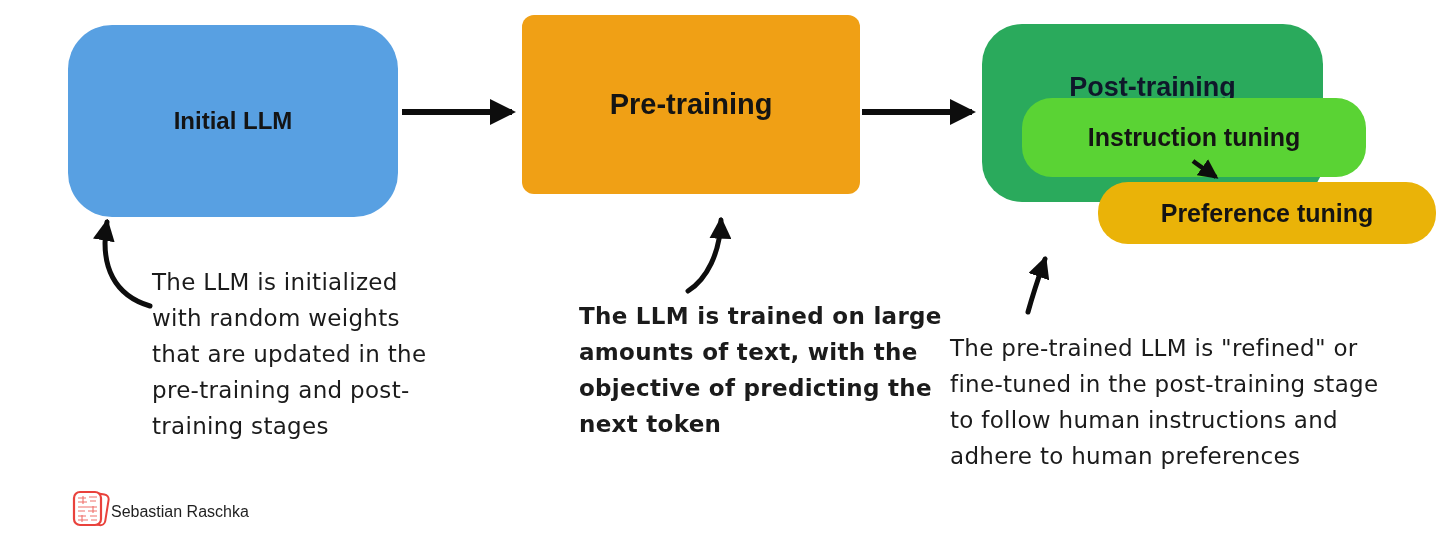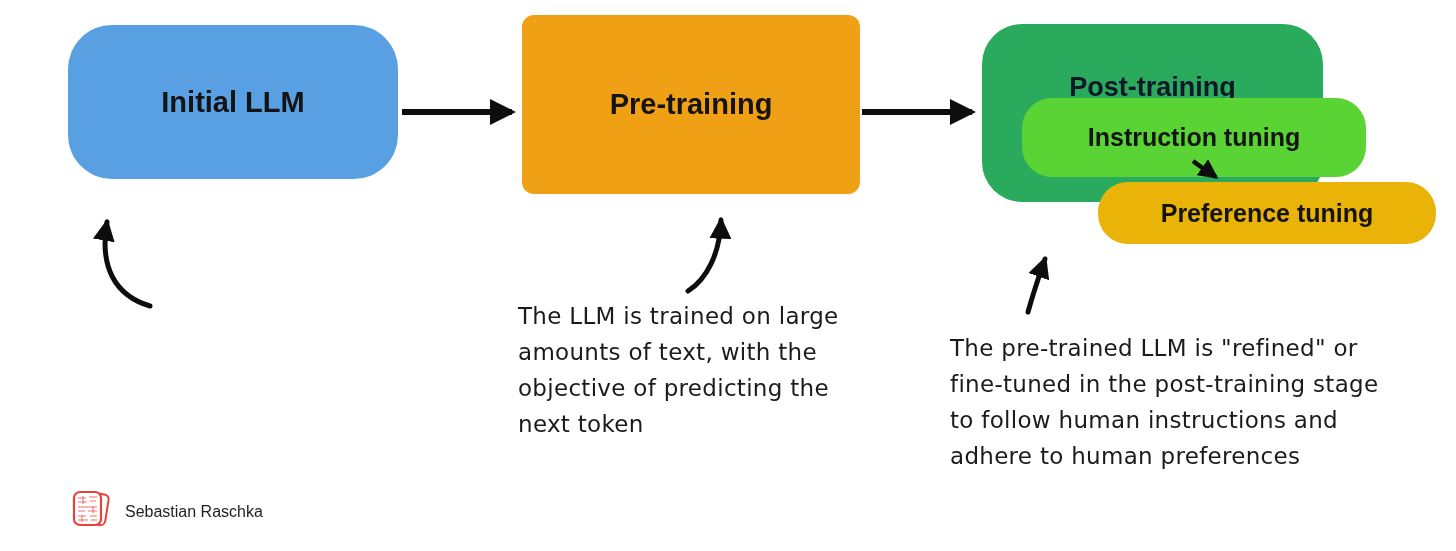--- a/index.html
+++ b/index.html
@@ -14,22 +14,22 @@
   .node {
     position: absolute;
     display: flex;
     align-items: center;
     justify-content: center;
     font-weight: 700;
     color: #141414;
     box-sizing: border-box;
   }
   #initial-llm-box {
-    left: 68px; top: 25px; width: 330px; height: 154px;
-    border-radius: 44px; font-size: 29px;
+    left: 68px; top: 25px; width: 330px; height: 192px;
+    border-radius: 44px; font-size: 24px;
   }
   #pre-training-box {
     left: 522px; top: 15px; width: 338px; height: 179px;
     border-radius: 12px; font-size: 29px;
   }
   #post-training-box {
     left: 982px; top: 24px; width: 341px; height: 178px;
     border-radius: 40px;
   }
   #post-training-label {
@@ -47,29 +47,29 @@
   .note {
     position: absolute;
     font-family: "DejaVu Sans", sans-serif;
     font-size: 23px;
     line-height: 36px;
     color: #1b1b1b;
     white-space: pre-line;
     letter-spacing: 0.3px;
   }
   #note-initial { left: 152px; top: 264px; }
-  #note-pretraining { left: 518px; top: 298px; }
+  #note-pretraining { left: 579px; top: 298px; font-weight: bold; }
   #note-posttraining { left: 950px; top: 330px; }
   #arrow-layer {
     position: absolute; left: 0; top: 0; width: 1456px; height: 551px;
     pointer-events: none;
   }
   #footer {
     position: absolute; left: 71px; top: 489px;
-    display: flex; align-items: center; gap: 14px;
+    display: flex; align-items: center; 
   }
   #author-name {
     font-family: "Liberation Sans", sans-serif;
     font-size: 16px; color: #1f1f1f;
   }
 </style>
 </head>
 <body>
 
 <div id="canvas">
@@ -87,20 +87,25 @@
   </div>
 
   <div class="node" id="instruction-tuning-box" style="background:#5AD334">
     <span>Instruction tuning</span>
   </div>
 
   <div class="node" id="preference-tuning-box" style="background:#eab308">
     <span>Preference tuning</span>
   </div>
 
+  <div class="note" id="note-initial">The LLM is initialized
+with random weights
+that are updated in the
+pre-training and post-
+training stages</div>
   <div class="note" id="note-pretraining">The LLM is trained on large
 amounts of text, with the
 objective of predicting the
 next token</div>
   <div class="note" id="note-posttraining">The pre-trained LLM is "refined" or
 fine-tuned in the post-training stage
 to follow human instructions and
 adhere to human preferences</div>
 
   <svg id="arrow-layer" viewBox="0 0 1456 551" xmlns="http://www.w3.org/2000/svg">

